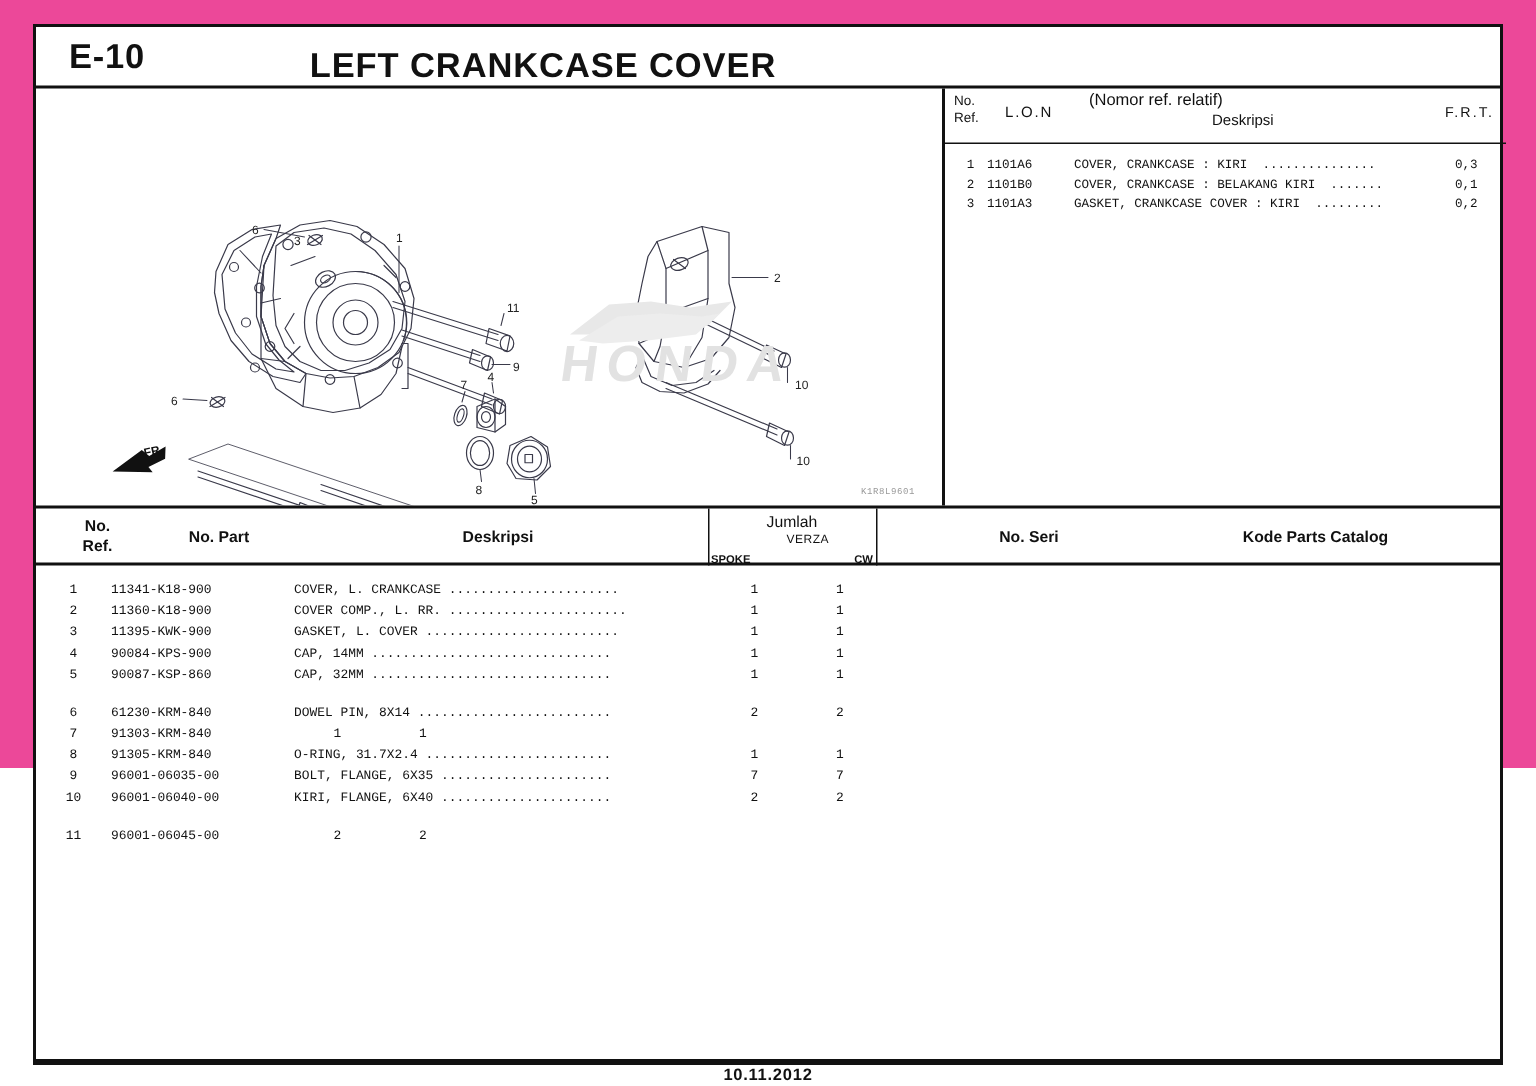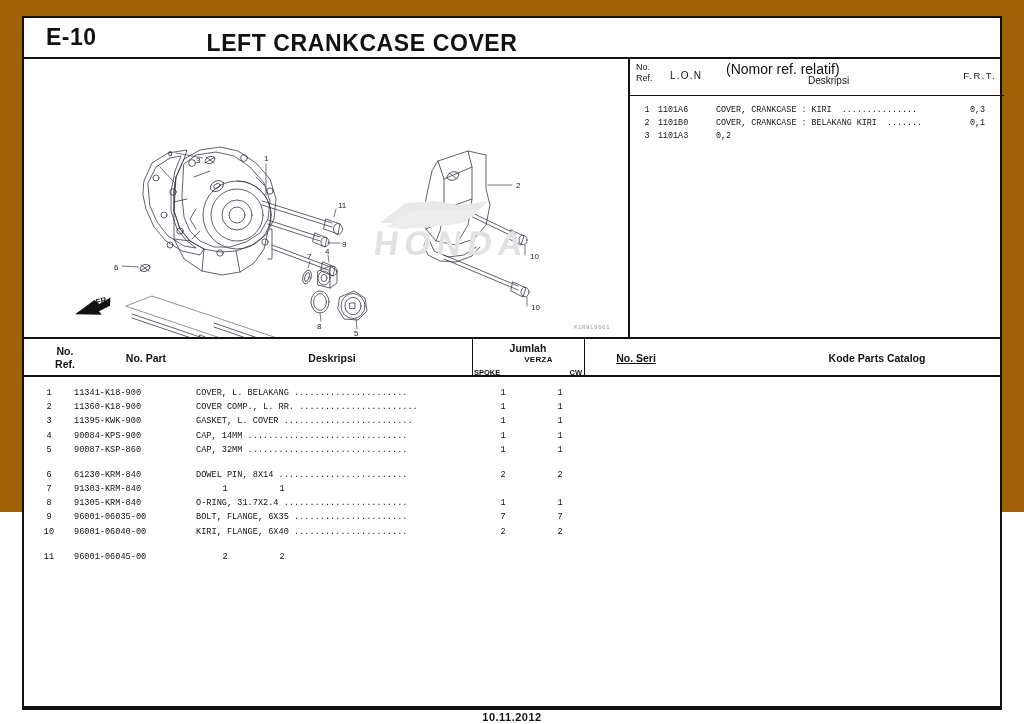--- a/index.html
+++ b/index.html
@@ -6,21 +6,21 @@
   html, body {
     margin: 0; padding: 0;
     width: 1024px; height: 724px;
     background: #ffffff;
     font-family: "Liberation Sans", sans-serif;
     overflow: hidden;
   }
   #page {
     position: relative;
     width: 1024px; height: 512px;
-    background: #a16207;
+    background: #ec4899;
   }
   
   .frame {
     position: absolute;
     left: 22px; top: 16px;
     width: 980px; height: 692px;
     border: 2px solid #111;
     background: #fff;
   }
 
@@ -102,21 +102,21 @@
   .lon-head .h-noref {
     position: absolute; left: 6px; top: 3px;
     line-height: 1.22; font-size: 9px;
   }
   .lon-head .h-lon {
     position: absolute; left: 40px; top: 11px;
     font-size: 10px; letter-spacing: 1.2px;
   }
   .lon-head .h-nomor {
     position: absolute; left: 96px; top: 2px;
-    font-size: 14px;
+    font-size: 11px;
   }
   .lon-head .h-desk {
     position: absolute; left: 178px; top: 16px;
     font-size: 10px;
   }
   .lon-head .h-frt {
     position: absolute; right: 8px; top: 11px;
     font-size: 9.5px; letter-spacing: 1.4px;
   }
   .lon-body {
@@ -147,24 +147,24 @@
   }
   .pt-head .cell {
     position: absolute;
     font-size: 10.5px; font-weight: bold; color: #111;
     text-align: center;
   }
   .c-noref  { left: 18px;  top: 6px;  width: 46px; line-height: 1.28; }
   .c-nopart { left: 62px;  top: 13px; width: 120px; }
   .c-desk   { left: 228px; top: 13px; width: 160px; }
   .c-jumlah { left: 448px; top: 3px;  width: 112px; }
-  .c-jumlah .j1 { font-size: 10.5px; font-weight: bold; }
-  .c-jumlah .j2 { font-size: 8px; font-weight: bold; letter-spacing: 0.3px; margin-top: 1px; margin-left: 21px;}
+  .c-jumlah .j1 { font-size: 10.5px; font-weight: normal; }
+  .c-jumlah .j2 { font-size: 8px; font-weight: normal; letter-spacing: 0.3px; margin-top: 1px; margin-left: 21px;}
   .c-jumlah .j3 { display: flex; justify-content: space-between; font-size: 7.5px; font-weight: bold; margin-top: 4px; padding: 0 2px;}
-  .c-seri   { left: 528px; top: 13px; width: 168px; text-decoration: underline; }
+  .c-seri   { left: 578px; top: 13px; width: 168px; }
   .c-kode   { left: 748px; top: 13px; width: 210px; }
 
   .vline {
     position: absolute;
     top: 0; width: 0; border-left: 1px solid #111;
   }
   .vl-a { left: 448px; height: 38px; }
   .vl-b { left: 560px; height: 38px; }
 
   .pt-body {
@@ -426,21 +426,21 @@
           <div>Ref.</div>
         </div>
         <div class="h-lon">L.O.N</div>
         <div class="h-nomor">(Nomor ref. relatif)</div>
         <div class="h-desk">Deskripsi</div>
         <div class="h-frt">F.R.T.</div>
       </div>
       <div class="lon-body" id="lon-rows">
           <div class="lon-row"><span class="lon-ref">1</span><span class="lon-code">1101A6</span><span class="lon-desc">COVER, CRANKCASE : KIRI  ...............</span><span class="lon-frt">0,3</span></div>
           <div class="lon-row"><span class="lon-ref">2</span><span class="lon-code">1101B0</span><span class="lon-desc">COVER, CRANKCASE : BELAKANG KIRI  .......</span><span class="lon-frt">0,1</span></div>
-          <div class="lon-row"><span class="lon-ref">3</span><span class="lon-code">1101A3</span><span class="lon-frt">0,2</span></div>
+          <div class="lon-row"><span class="lon-ref">3</span><span class="lon-code">1101A3</span><span class="lon-desc">GASKET, CRANKCASE COVER : KIRI  .........</span><span class="lon-frt">0,2</span></div>
         </div>
     </div>
 
     <div class="ptable">
       <div class="pt-head">
         <div class="cell c-noref">
           <div>No.</div>
           <div>Ref.</div>
         </div>
         <div class="cell c-nopart">No. Part</div>
@@ -452,21 +452,21 @@
             <span>SPOKE</span>
             <span>CW</span>
           </div>
         </div>
         <div class="cell c-seri">No. Seri</div>
         <div class="cell c-kode">Kode Parts Catalog</div>
         <div class="vline vl-a"></div>
         <div class="vline vl-b"></div>
       </div>
       <div class="pt-body" id="pt-rows">
-          <div class="prow"><span class="p-ref">1</span><span class="p-part">11341-K18-900</span><span class="p-desc">COVER, L. BELAKANG ......................</span><span class="p-spoke">1</span><span class="p-cw">1</span></div>
+          <div class="prow"><span class="p-ref">1</span><span class="p-part">11341-K18-900</span><span class="p-desc">COVER, L. CRANKCASE ......................</span><span class="p-spoke">1</span><span class="p-cw">1</span></div>
           <div class="prow"><span class="p-ref">2</span><span class="p-part">11360-K18-900</span><span class="p-desc">COVER COMP., L. RR. .......................</span><span class="p-spoke">1</span><span class="p-cw">1</span></div>
           <div class="prow"><span class="p-ref">3</span><span class="p-part">11395-KWK-900</span><span class="p-desc">GASKET, L. COVER .........................</span><span class="p-spoke">1</span><span class="p-cw">1</span></div>
           <div class="prow"><span class="p-ref">4</span><span class="p-part">90084-KPS-900</span><span class="p-desc">CAP, 14MM ...............................</span><span class="p-spoke">1</span><span class="p-cw">1</span></div>
           <div class="prow"><span class="p-ref">5</span><span class="p-part">90087-KSP-860</span><span class="p-desc">CAP, 32MM ...............................</span><span class="p-spoke">1</span><span class="p-cw">1</span></div>
           <div class="prow gap"><span class="p-ref">6</span><span class="p-part">61230-KRM-840</span><span class="p-desc">DOWEL PIN, 8X14 .........................</span><span class="p-spoke">2</span><span class="p-cw">2</span></div>
           <div class="prow"><span class="p-ref">7</span><span class="p-part">91303-KRM-840</span><span class="p-spoke">1</span><span class="p-cw">1</span></div>
           <div class="prow"><span class="p-ref">8</span><span class="p-part">91305-KRM-840</span><span class="p-desc">O-RING, 31.7X2.4 ........................</span><span class="p-spoke">1</span><span class="p-cw">1</span></div>
           <div class="prow"><span class="p-ref">9</span><span class="p-part">96001-06035-00</span><span class="p-desc">BOLT, FLANGE, 6X35 ......................</span><span class="p-spoke">7</span><span class="p-cw">7</span></div>
           <div class="prow"><span class="p-ref">10</span><span class="p-part">96001-06040-00</span><span class="p-desc">KIRI, FLANGE, 6X40 ......................</span><span class="p-spoke">2</span><span class="p-cw">2</span></div>
           <div class="prow gap"><span class="p-ref">11</span><span class="p-part">96001-06045-00</span><span class="p-spoke">2</span><span class="p-cw">2</span></div>

